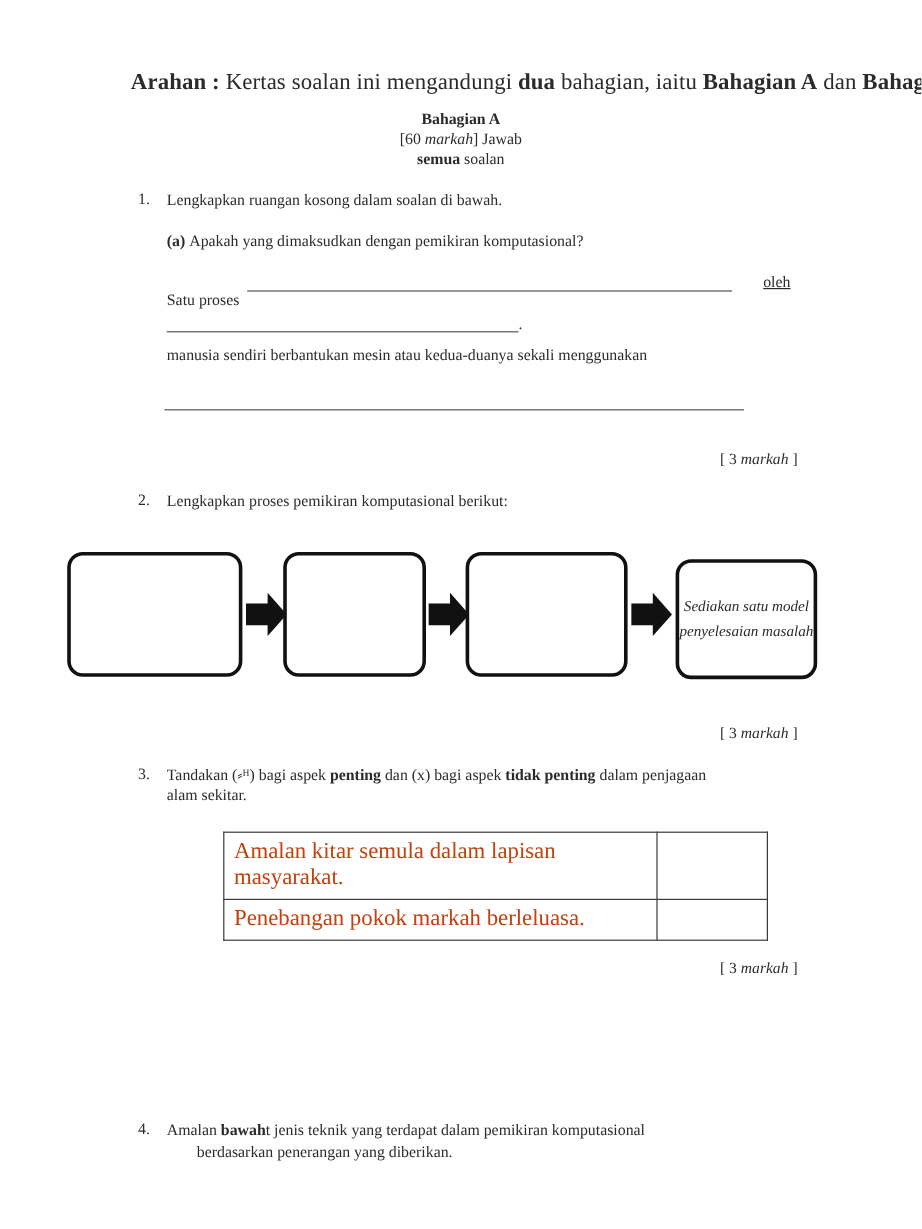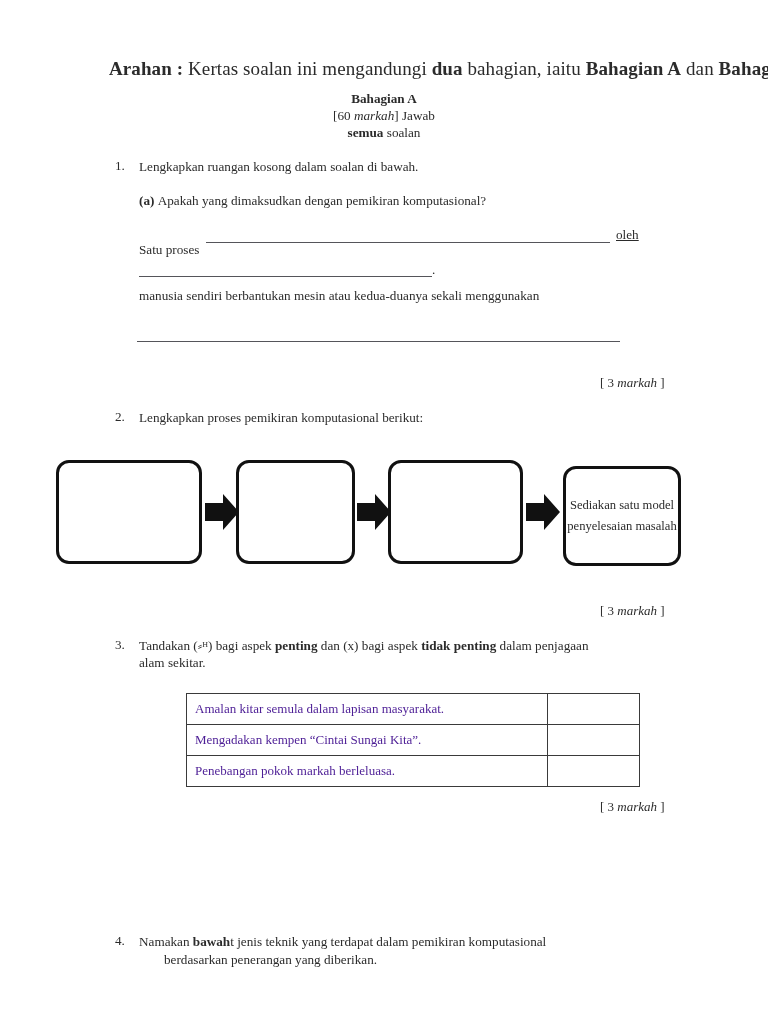--- a/index.html
+++ b/index.html
@@ -65,20 +65,21 @@
     white-space: nowrap;
   }
 
   
   .flowbox {
     position: absolute;
     border: 3px solid #111111;
     border-radius: 13px;
     background: #ffffff;
     box-sizing: border-box;
+    font-style: italic;
   }
   .flowbox-label {
     position: absolute;
     top: 50%;
     left: 50%;
     transform: translate(-50%, -50%);
     width: 132px;
     text-align: center;
     font-size: 12.6px;
     line-height: 19px;
@@ -97,22 +98,22 @@
   .tbl {
     position: absolute;
     left: 186px;
     top: 693px;
     width: 419px;
     border-collapse: collapse;
     table-layout: fixed;
   }
   .tbl td {
     border: 1.4px solid #3a3a3a;
-    font-size: 13px;
-    color: #4c1d95;
+    font-size: 19px;
+    color: #c2410c;
     padding: 5px 8px 6px 8px;
     height: 19px;
     vertical-align: middle;
   }
   .tbl td.statement { width: 344px; }
   .tbl td.markcell  { width: 75px; }
 </style>
 </head>
 <body>
 
@@ -130,21 +131,21 @@
 
   <div class="abs qnum" style="left:115px; top:158px;">1.</div>
   <div class="abs qtext" style="left:139px; top:158px; width:540px;">Lengkapkan ruangan kosong dalam soalan di bawah.</div>
 
   <div class="abs qtext" style="left:139px; top:192px; width:560px;">
     <span class="b">(a)</span><span>&nbsp;</span><span>Apakah yang dimaksudkan dengan pemikiran komputasional?</span>
   </div>
 
   <div class="abs qtext" style="left:139px; top:241px;">Satu proses</div>
   <div class="rule" style="left:206px; top:242px; width:404px;"></div>
-  <div class="abs qtext" style="left:616px; top:226px;text-decoration:underline;">oleh</div>
+  <div class="abs qtext" style="left:636px; top:226px;text-decoration:underline;">oleh</div>
 
   <div class="abs qtext" style="left:139px; top:243px; width:560px;margin-top:44px;">manusia sendiri berbantukan mesin atau kedua-duanya sekali menggunakan</div>
 
   <div class="rule" style="left:139px; top:276px; width:293px;"></div>
   <div class="abs qtext" style="left:432px; top:261px;">.</div>
 
   <div class="rule" style="left:137px; top:341px; width:483px;"></div>
 
   <div class="abs marks" style="left:600px; top:375px;">
     <span>[&nbsp;</span><span>3</span><span>&nbsp;</span><span class="i">markah</span><span>&nbsp;]</span>
@@ -191,36 +192,32 @@
   <div class="abs qnum" style="left:115px; top:637px;">3.</div>
   <div class="abs qtext" style="left:139px; top:637px; width:545px;">
     <span>Tandakan (</span><span>⸗ᴴ</span><span>) bagi aspek </span><span class="b">penting</span><span> dan (x) bagi aspek </span><span class="b">tidak penting</span><span> dalam penjagaan</span>
   </div>
   <div class="abs qtext" style="left:139px; top:654px;">alam sekitar.</div>
 
   <table class="tbl">
     <tbody>
       <tr>
         <td class="statement">Amalan kitar semula dalam lapisan masyarakat.</td>
-        <td class="markcell"></td>
-      </tr>
-      <tr>
-        <td class="statement">Mengadakan kempen “Cintai Sungai Kita”.</td>
         <td class="markcell"></td>
       </tr>
       <tr>
         <td class="statement">Penebangan pokok markah berleluasa.</td>
         <td class="markcell"></td>
       </tr>
     </tbody>
   </table>
 
   <div class="abs marks" style="left:600px; top:799px;">
     <span>[&nbsp;</span><span>3</span><span>&nbsp;</span><span class="i">markah</span><span>&nbsp;]</span>
   </div>
 
   <div class="abs qnum" style="left:115px; top:933px;">4.</div>
   <div class="abs qtext" style="left:139px; top:933px; width:545px;">
-    <span>Namakan </span><span class="b">bawah</span><span>t jenis teknik yang terdapat dalam pemikiran komputasional</span>
+    <span>Amalan </span><span class="b">bawah</span><span>t jenis teknik yang terdapat dalam pemikiran komputasional</span>
   </div>
   <div class="abs qtext" style="left:139px; top:951px;margin-left:25px;">berdasarkan penerangan yang diberikan.</div>
 
 </div>
 
 </body></html>

